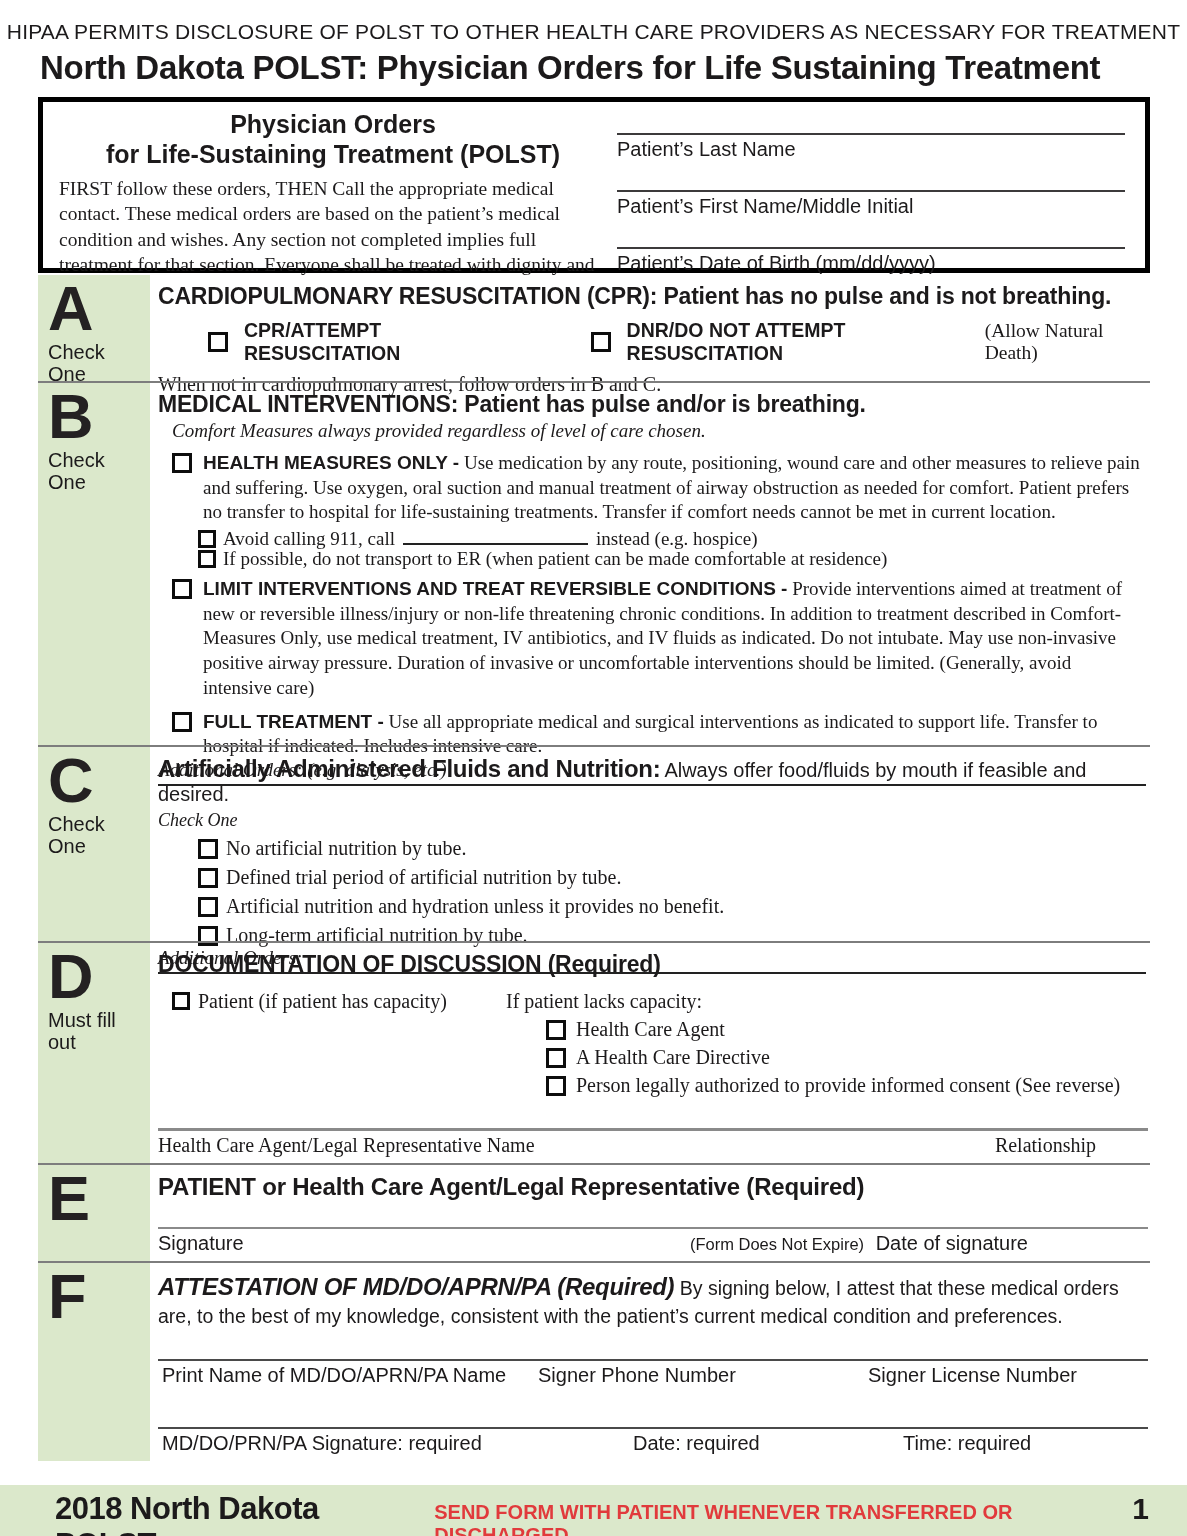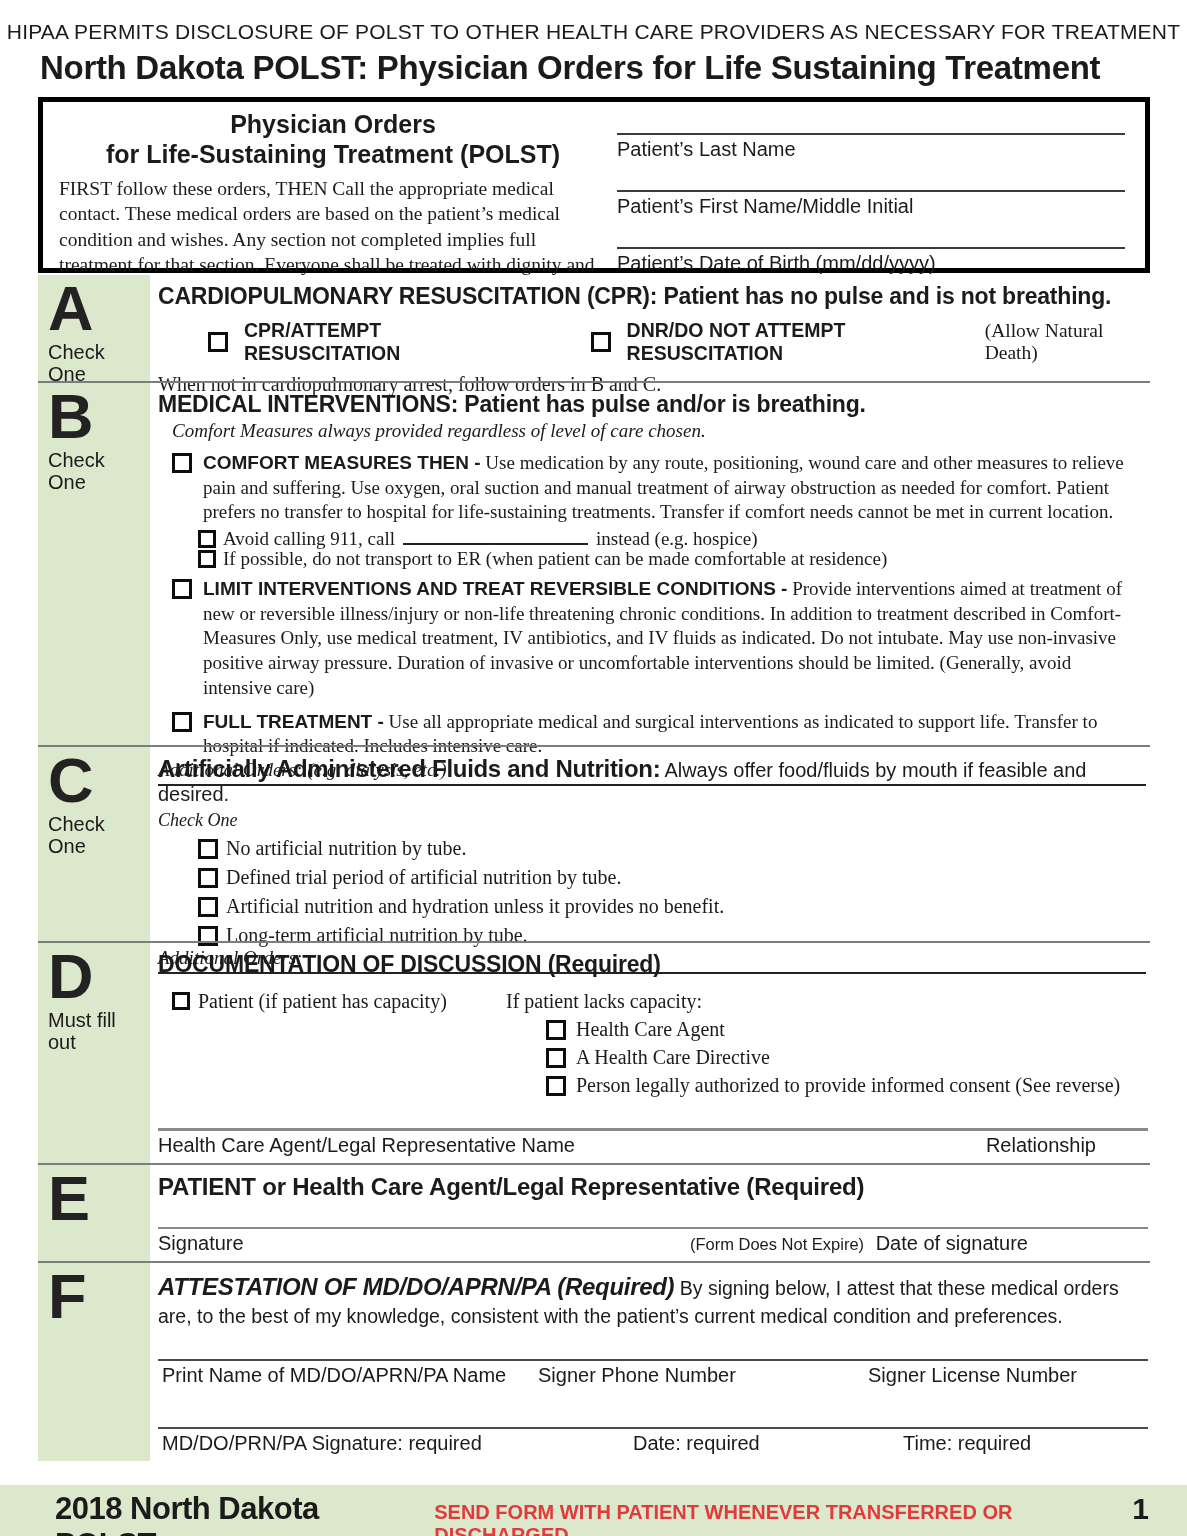--- a/index.html
+++ b/index.html
@@ -138,21 +138,21 @@
       <div class="big-letter">B</div>
       <div class="sublabel">Check One</div>
     </div>
     <div class="content">
       <div class="sec-title">MEDICAL INTERVENTIONS: Patient has pulse and/or is breathing.</div>
       <div class="b-italic italic">Comfort Measures always provided regardless of level of care chosen.</div>
 
       <div class="b-opt">
         <span class="cb"></span>
         <div class="b-text">
-          <span class="b-lead">COMFORT MEASURES THEN -</span>
+          <span class="b-lead">HEALTH MEASURES ONLY -</span>
           <span>Use medication by any route, positioning, wound care and other measures to relieve pain and suffering. Use oxygen, oral suction and manual treatment of airway obstruction as needed for comfort. Patient prefers no transfer to hospital for life-sustaining treatments. Transfer if comfort needs cannot be met in current location.</span>
         </div>
       </div>
 
       <div class="b-sub" style="margin-top:4px;">
         <span class="cb-s"></span>
         <span>Avoid calling 911, call</span>
         <span class="blank-line"></span>
         <span>instead (e.g. hospice)</span>
       </div>
@@ -235,21 +235,21 @@
             <span>A Health Care Directive</span>
           </div>
           <div class="d-opt">
             <span class="cb"></span>
             <span>Person legally authorized to provide informed consent (See reverse)</span>
           </div>
         </div>
       </div>
       <div class="bottom-block">
         <div class="inner-line"></div>
-        <div class="label-row" style="justify-content:space-between; padding-right:52px;">
+        <div class="label-row" style="justify-content:space-between; padding-right:52px;font-family:Liberation Serif, serif;">
           <span>Health Care Agent/Legal Representative Name</span>
           <span>Relationship</span>
         </div>
       </div>
     </div>
   </div>
 
   <div class="section" style="height:98px;">
     <div class="letter-col">
       <div class="big-letter">E</div>

